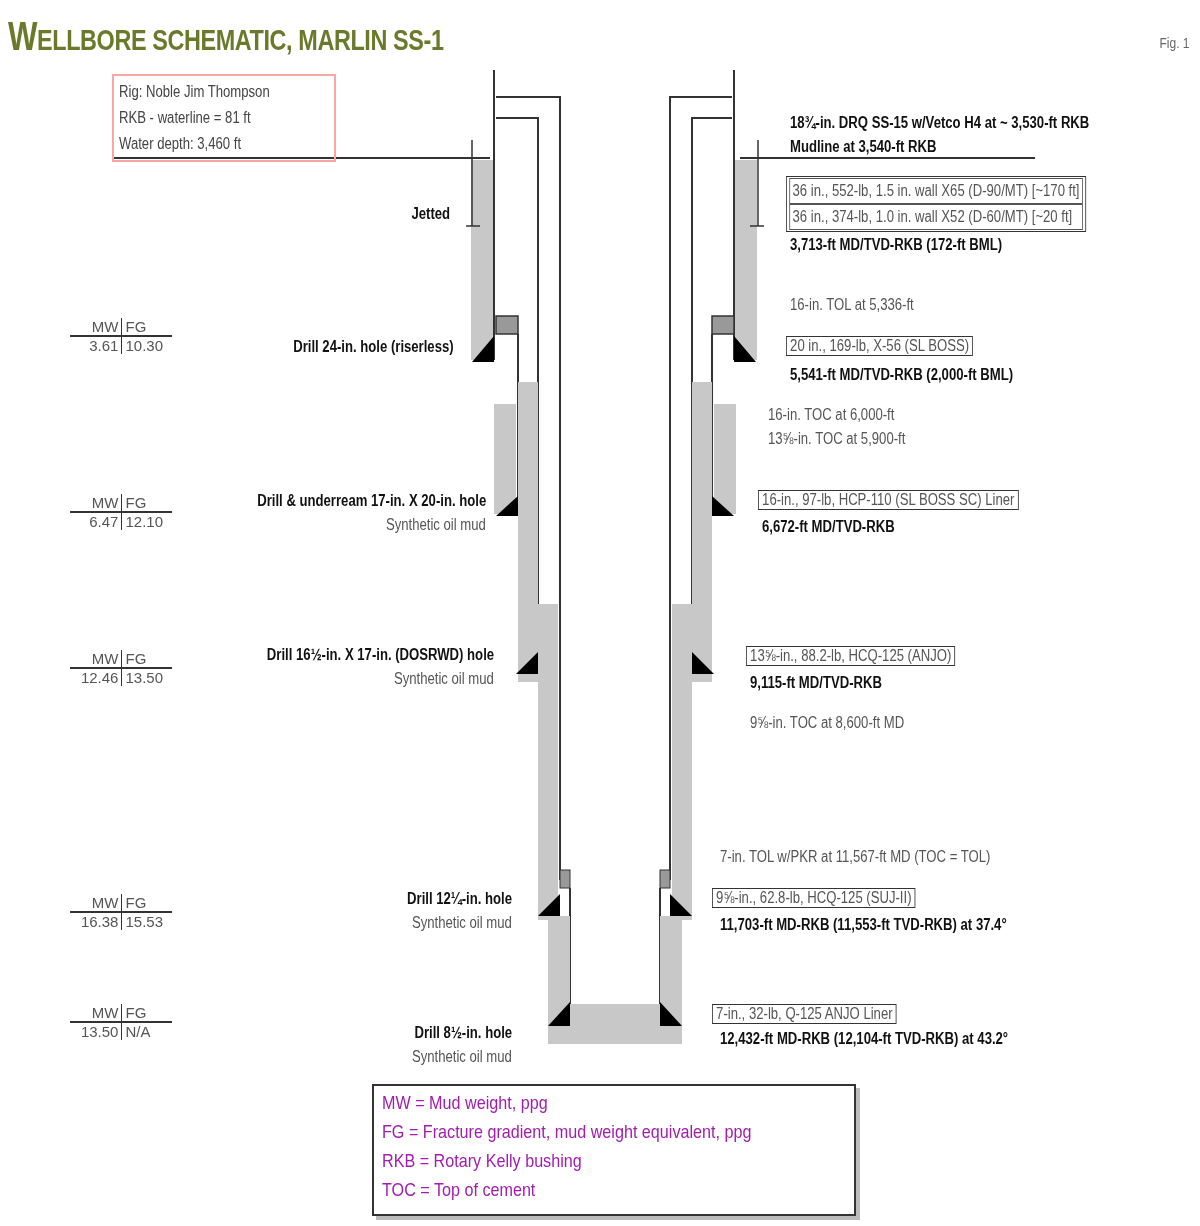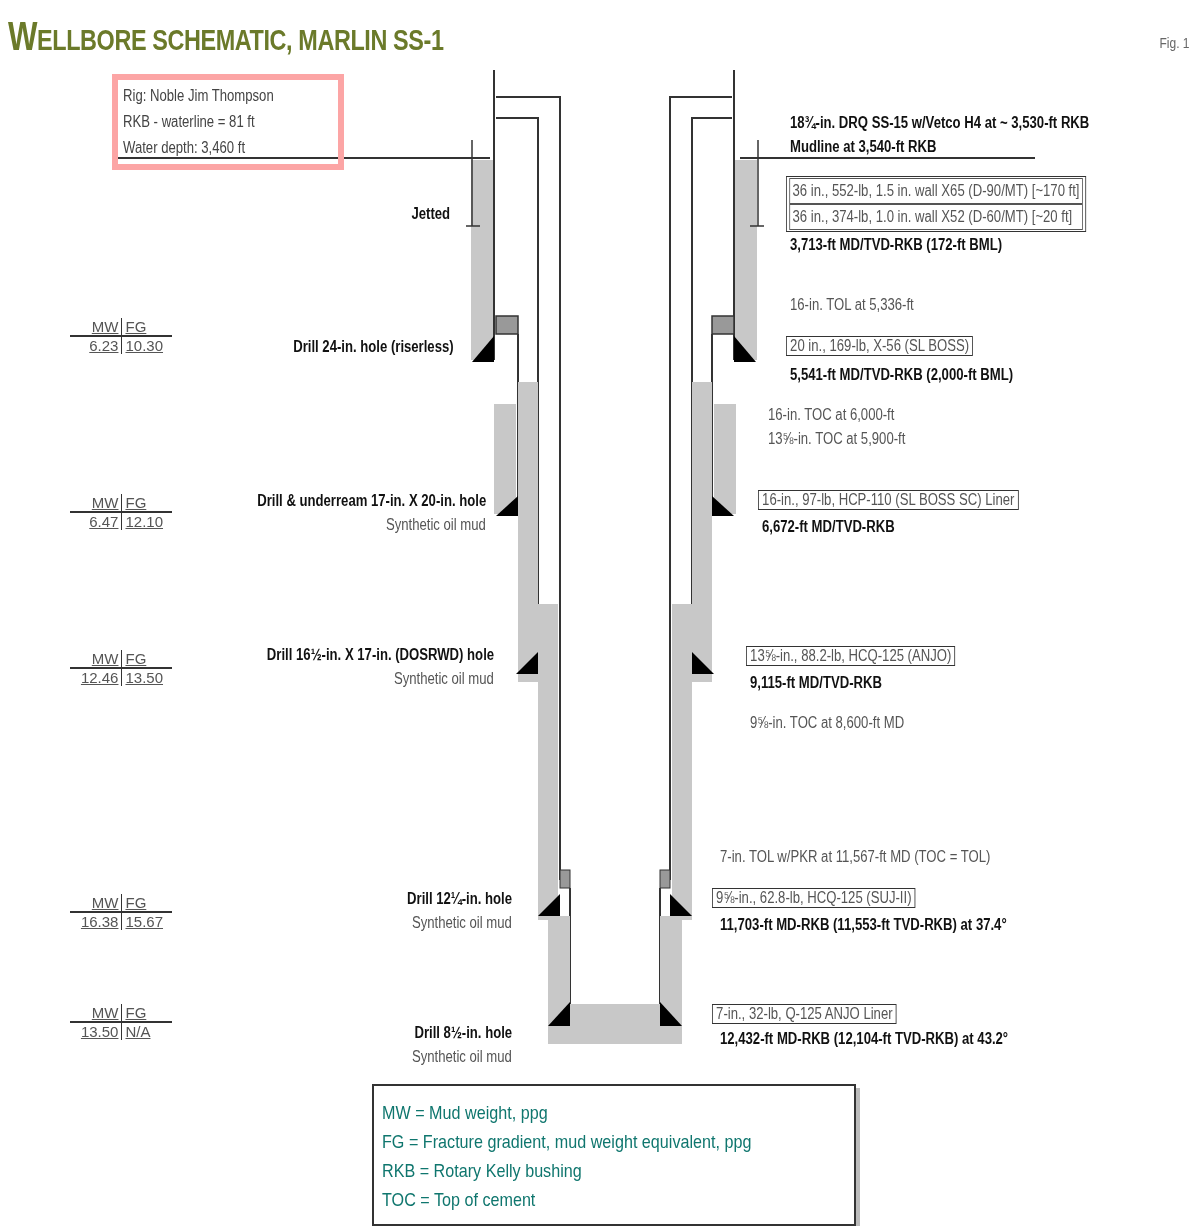--- a/index.html
+++ b/index.html
@@ -3,35 +3,35 @@
 <meta charset="utf-8">
 <style>
   html, body { margin: 0; padding: 0; background: #ffffff; }
   body { width: 1200px; height: 1226px; position: relative; overflow: hidden;
          font-family: "Liberation Sans", sans-serif; color: #222; }
   .abs { position: absolute; }
   .title { left: 8px; top: 14px; font-family: "Liberation Sans", sans-serif; font-weight: bold;
            color: #6b7a2a; font-size: 30px; letter-spacing: -0.5px; transform: scaleX(0.78); transform-origin: left top; white-space: nowrap; }
   .title .big { font-size: 40px; }
   .fig { right: 10px; top: 34px; font-size: 15px; color: #666; transform: scaleX(0.8); transform-origin: right top; }
-  .infobox { left: 112px; top: 74px; width: 210px; border: 6px solid #fca5a5; padding: 3px 5px; font-size: 16px; line-height: 26px; color: #444; transform-origin: left top; }
+  .infobox { left: 112px; top: 74px; width: 210px; border: 2px solid #fca5a5; padding: 3px 5px; font-size: 16px; line-height: 26px; color: #444; transform-origin: left top; }
   .infobox div { transform: scaleX(0.82); transform-origin: left; white-space: nowrap; }
   .lbl { font-size: 16px; white-space: nowrap; transform: scaleX(0.82); }
   .bold { font-weight: bold; color: #111; }
   .reg { color: #555; }
   .rl { transform-origin: right top; text-align: right; }
   .ll { transform-origin: left top; }
   .boxed { border: 1.5px solid #333; padding: 0 4px; display: inline-block; color: #555; }
-  .mwfg { width: 102px; font-size: 15px; color: #555; text-decoration: underline; }
+  .mwfg { width: 102px; font-size: 15px; color: #555; }
   .mwfg .row { display: flex; }
   .mwfg .c1 { width: 50px; text-align: right; padding-right: 3px; border-right: 1.5px solid #333; }
   .mwfg .c2 { width: 48px; text-align: left; padding-left: 3px; }
   .mwfg .hdr { border-bottom: 2px solid #333; }
   .legend { left: 372px; top: 1084px; width: 462px; border: 2px solid #333; box-shadow: 4px 4px 0 #bbb;
-            padding: 12px 10px 10px 8px; font-size: 19px; line-height: 29px; color: #0f766e; }
+            padding: 2px 10px 10px 8px; font-size: 19px; line-height: 29px; color: #a21caf; }
   .legend div { transform: scaleX(0.85); transform-origin: left; white-space: nowrap; }
   svg { position: absolute; left: 0; top: 0; }
 </style>
 </head>
 <body>
 
 <div class="abs title">
   <span class="big">W</span><span>ELLBORE SCHEMATIC, MARLIN SS-1</span>
 </div>
 <div class="abs fig">Fig. 1</div>
@@ -115,21 +115,21 @@
 
 <div class="abs lbl bold rl" style="right:688px; top:1024px;">Drill 8½-in. hole</div>
 <div class="abs lbl reg rl" style="right:688px; top:1048px;">Synthetic oil mud</div>
 
 <div class="abs mwfg" style="left:70px; top:318px;">
   <div class="row hdr">
       <span class="c1">MW</span>
       <span class="c2">FG</span>
     </div>
   <div class="row">
-      <span class="c1">6.23</span>
+      <span class="c1">3.61</span>
       <span class="c2">10.30</span>
     </div>
 </div>
 <div class="abs mwfg" style="left:70px; top:494px;">
   <div class="row hdr">
       <span class="c1">MW</span>
       <span class="c2">FG</span>
     </div>
   <div class="row">
       <span class="c1">6.47</span>
@@ -146,21 +146,21 @@
       <span class="c2">13.50</span>
     </div>
 </div>
 <div class="abs mwfg" style="left:70px; top:894px;">
   <div class="row hdr">
       <span class="c1">MW</span>
       <span class="c2">FG</span>
     </div>
   <div class="row">
       <span class="c1">16.38</span>
-      <span class="c2">15.67</span>
+      <span class="c2">15.53</span>
     </div>
 </div>
 <div class="abs mwfg" style="left:70px; top:1004px;">
   <div class="row hdr">
       <span class="c1">MW</span>
       <span class="c2">FG</span>
     </div>
   <div class="row">
       <span class="c1">13.50</span>
       <span class="c2">N/A</span>

